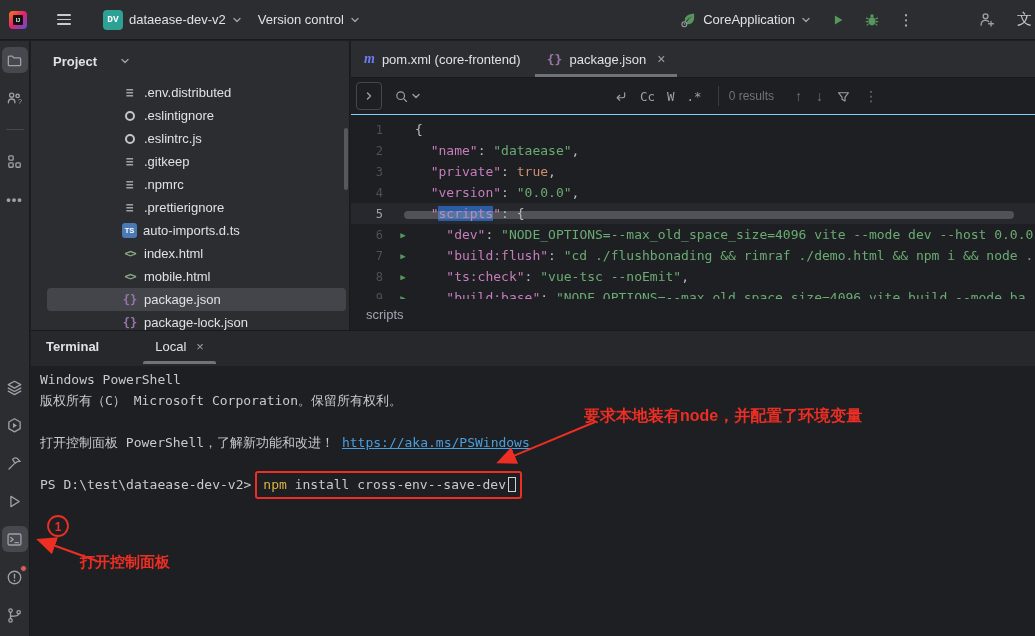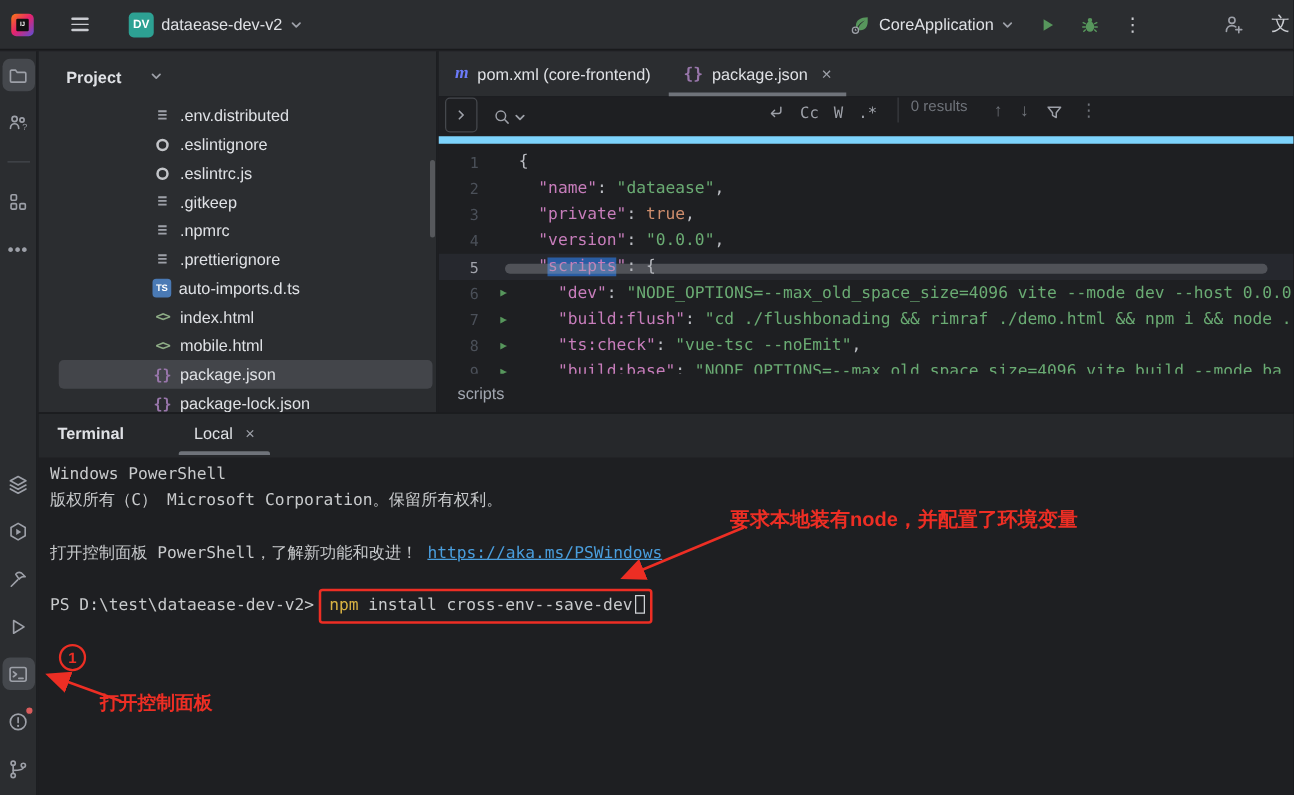--- a/index.html
+++ b/index.html
@@ -22,21 +22,21 @@
         background:linear-gradient(135deg,#f97a12,#e5226e 48%,#5a4fd6);position:relative;}
   .logo i{position:absolute;inset:4px;background:#111;border-radius:1px;color:#fff;
           font:700 5px/10px "Liberation Sans",sans-serif;text-align:center;font-style:normal;}
   .burger{width:30px;height:30px;margin-left:22px;display:flex;flex-direction:column;gap:3px;
           justify-content:center;align-items:center;border-radius:4px;cursor:pointer;}
   .burger b{width:14px;height:1.6px;background:#c9cbd0;border-radius:1px;}
   .proj-switch,.vcs,.runcfg{display:flex;align-items:center;gap:6px;height:28px;padding:0 8px;
           border-radius:4px;cursor:pointer;}
   .proj-switch{margin-left:16px;}
   .avatar{width:20px;height:20px;border-radius:4px;background:var(--avatar-teal);color:#fff;
-          font-size:9.5px;font-weight:700;display:flex;align-items:center;justify-content:center;}
+          font-size:9.5px;font-weight:700;display:flex;align-items:center;justify-content:center;font-family:Liberation Mono, monospace;}
   .chev{width:10px;height:10px;}
   .tb-right{margin-left:auto;display:flex;align-items:center;gap:4px;padding-right:0;}
   .tb-btn{width:30px;height:30px;display:flex;align-items:center;justify-content:center;
           border-radius:4px;cursor:pointer;}
   .kebab{color:#c9cbd0;font-size:15px;letter-spacing:0;}
   .translate{color:#c9cbd0;font-size:15px;margin-right:-9px;}
   .gap20{width:42px;}
 
   
   .rail{position:absolute;top:41px;left:0;width:30px;bottom:0;background:var(--bg-panel);
@@ -72,21 +72,21 @@
 
   
   .editor{position:absolute;top:41px;left:351px;right:0;height:289px;background:var(--bg-editor);}
   .tabs{height:37px;background:var(--bg-panel);border-bottom:1px solid var(--seam);display:flex;}
   .tab{display:flex;align-items:center;gap:7px;padding:0 13px;cursor:pointer;position:relative;}
   .tab.active::after{content:"";position:absolute;left:1px;right:1px;bottom:0;height:3px;background:#6f737a;}
   .mvn{color:#6c7bfa;font:italic 700 14px "Liberation Serif",serif;}
   .tab .fi-json{font-size:13px;}
   .tab-close{color:#9da0a8;font-size:14px;margin-left:4px;cursor:pointer;}
 
-  .searchrow{height:37px;border-bottom:6px solid #7dd3fc;display:flex;
+  .searchrow{height:37px;border-bottom:1px solid #7dd3fc;display:flex;align-items:center;
              background:var(--bg-editor);padding-left:5px;}
   .expander{width:26px;height:28px;border:1px solid #45484d;border-radius:4px;display:flex;
             align-items:center;justify-content:center;cursor:pointer;}
   .s-mag{display:flex;align-items:center;gap:2px;margin-left:12px;cursor:pointer;}
   .s-input{flex:1;height:100%;cursor:text;}
   .s-opt{color:#9da0a8;font-size:12.5px;padding:4px 6px;border-radius:4px;cursor:pointer;
          font-family:"DejaVu Sans Mono",monospace;}
   .s-sep{width:1px;height:20px;background:#3a3c40;margin:0 10px;}
   .s-results{color:var(--fg-faint);font-size:12px;margin-right:14px;}
   .s-nav{color:var(--fg-faint);font-size:14px;padding:2px 7px;cursor:pointer;}
@@ -144,20 +144,26 @@
         <b></b>
         <b></b>
       </div>
     <div class="proj-switch">
       <span class="avatar">DV</span>
       <span>dataease-dev-v2</span>
       <svg class="chev ico" viewBox="0 0 10 10">
           <polyline points="2,3.5 5,6.5 8,3.5"></polyline>
         </svg>
     </div>
+    <div class="vcs">
+      <span>Version control</span>
+      <svg class="chev ico" viewBox="0 0 10 10">
+          <polyline points="2,3.5 5,6.5 8,3.5"></polyline>
+        </svg>
+    </div>
 
     <div class="tb-right">
       <div class="runcfg">
         <svg width="17" height="17" viewBox="0 0 18 18">
           <path d="M15,3 c-6,0 -10,2.5 -10,7 0,1 .2,1.9 .6,2.7 C7,9 10,6.5 13,5.5 c-2.5,1.5 -5.5,4.5 -6.5,8 .8,.4 1.8,.5 2.5,.5 4,0 6,-3.5 6,-7 z" fill="#57965C"></path>
           <circle cx="4.6" cy="14" r="2.6" fill="#2b2d30" stroke="#9da0a8" stroke-width="1.1"></circle>
           <path d="M4.6,12.8 v1.2 h1" stroke="#9da0a8" stroke-width="1" fill="none"></path>
         </svg>
         <span>CoreApplication</span>
         <svg class="chev ico" viewBox="0 0 10 10">

